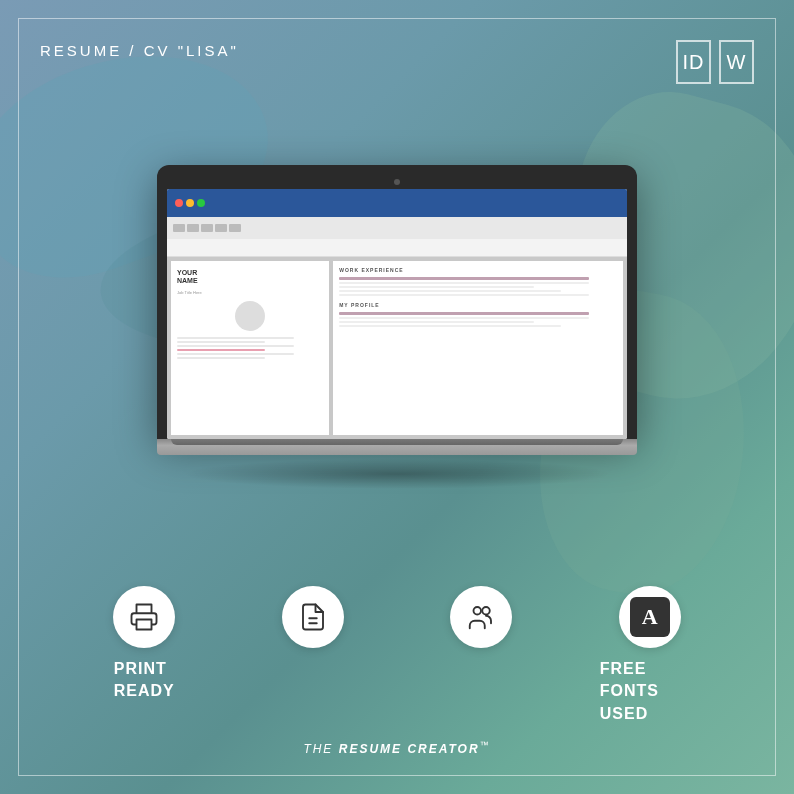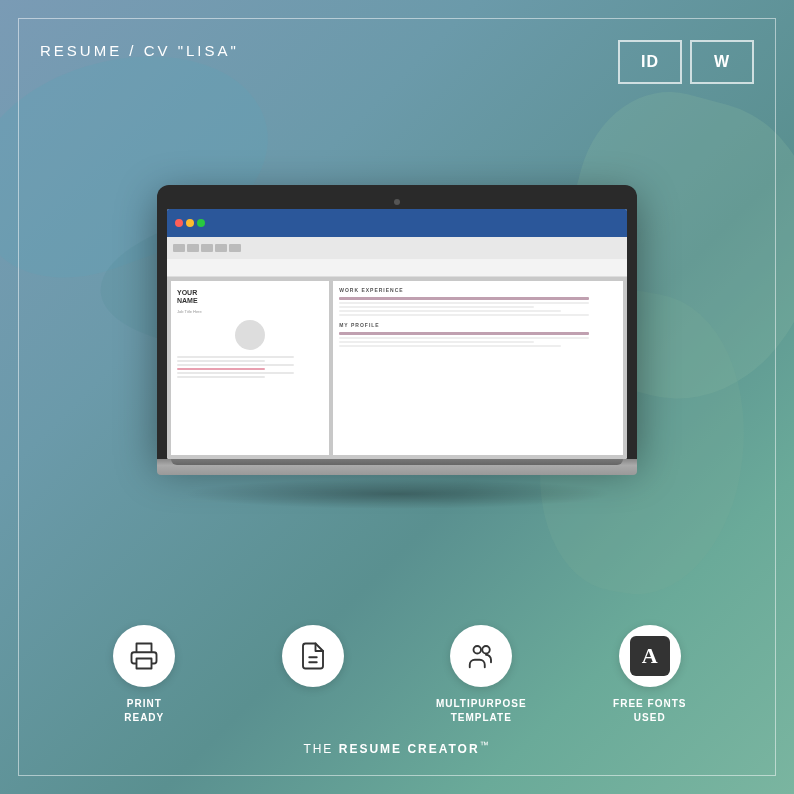--- a/index.html
+++ b/index.html
@@ -120,23 +120,23 @@
 
     .badges {
       display: flex;
       gap: 8px;
       align-items: center;
     }
 
     .badge {
       border: 2px solid rgba(255,255,255,0.7);
       color: white;
-      font-size: 16px;
-      font-weight: 700;
-      width: 64px;
+      font-size: 20px;
+      font-weight: 400;
+      width: 35px;
       height: 44px;
       display: flex;
       align-items: center;
       justify-content: center;
       letter-spacing: 1px;
     }
 
     
     .laptop-section {
       flex: 1;
@@ -363,37 +363,38 @@
     }
 
     .feature-icon-svg {
       width: 30px;
       height: 30px;
       fill: #333;
     }
 
     .feature-label {
       color: white;
-      font-size: 10px;
+      font-size: 16px;
       font-weight: 700;
-      text-align: center;
+      text-align: left;
       letter-spacing: 1px;
       text-transform: uppercase;
       line-height: 1.4;
     }
 
     
     .footer {
       width: 100%;
       display: flex;
       justify-content: center;
       align-items: center;
       padding-bottom: 8px;
       z-index: 5;
       position: relative;
+      font-style: italic;
     }
 
     .footer-text {
       color: white;
       font-size: 12px;
       letter-spacing: 2px;
       text-align: center;
     }
 
     .footer-text .thin { font-weight: 300; }
@@ -514,21 +515,20 @@
 
     <div class="feature-item">
       <div class="feature-icon-circle">
         <svg class="feature-icon-svg" viewBox="0 0 24 24" xmlns="http://www.w3.org/2000/svg">
           <circle cx="9" cy="7" r="3" stroke="#333" stroke-width="1.5" fill="none"></circle>
           <circle cx="16" cy="7" r="3" stroke="#333" stroke-width="1.5" fill="none"></circle>
           <path d="M3 21v-2a4 4 0 014-4h4a4 4 0 014 4v2" stroke="#333" stroke-width="1.5" fill="none" stroke-linecap="round"></path>
           <path d="M16 11c2.2 0 4 1.8 4 4v2" stroke="#333" stroke-width="1.5" fill="none" stroke-linecap="round"></path>
         </svg>
       </div>
-      <div class="feature-label">MULTIPURPOSE<br>TEMPLATE</div>
     </div>
 
     <div class="feature-item">
       <div class="feature-icon-circle">
         <div style="width:40px;height:40px;background:#333;border-radius:6px;display:flex;align-items:center;justify-content:center;">
           <span style="color:white;font-size:22px;font-weight:700;font-family:serif;">A</span>
         </div>
       </div>
       <div class="feature-label">FREE FONTS<br>USED</div>
     </div>

